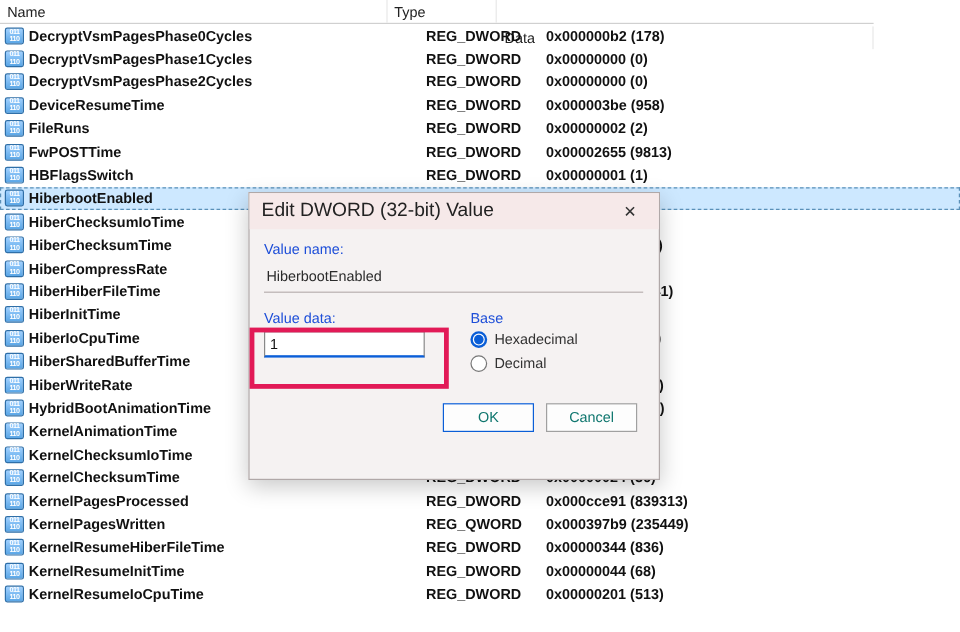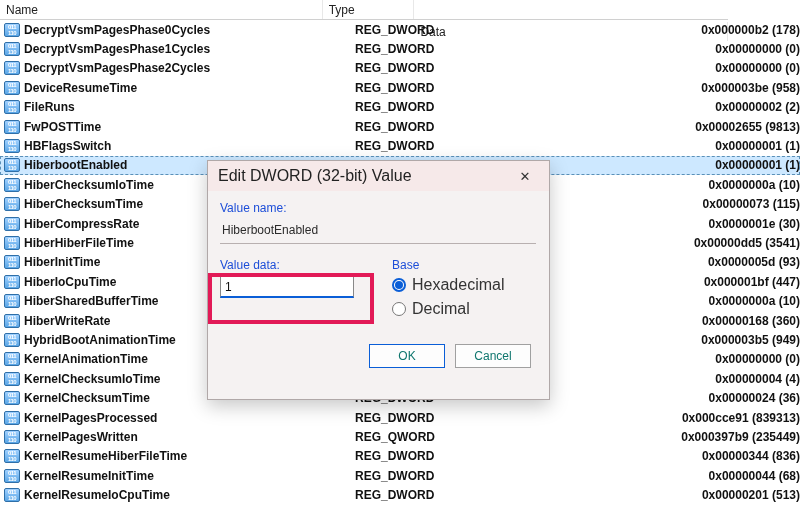--- a/index.html
+++ b/index.html
@@ -34,21 +34,21 @@
     font-weight: bold;
   }
   .row {
     display: flex; align-items: center;
     height: 19.4px;
     padding-left: 4px;
     white-space: nowrap;
   }
   .row .rname  { width: 351px; display: flex; align-items: center; gap: 4px; }
   .row .rtype  { width: 100px; }
-  .row .rdata  { width: 345px; text-align: right; }
+  .row .rdata  { width: 345px; }
   .row.selected {
     background: #cde8ff;
     outline: 1px dashed #5a90b8;
     outline-offset: -1px;
   }
 
   
   .reg-icon {
     width: 16px; height: 14px; flex: 0 0 16px;
     position: relative;
@@ -97,21 +97,21 @@
     background: transparent;
     padding: 4px 2px 6px 2px; width: 316px;
     font-size: 12px; color: #2b2b2b;
   }
   .value-data-box {
     border: 1px solid #888; border-bottom: 2px solid #0a5ed7;
     background: #fff;
     padding: 3px 4px; width: 134px; height: 22px;
     font-size: 12px; color: #111;
   }
-  .radio-row { display: flex; align-items: center; gap: 6px; margin-bottom: 6px; font-size: 16px; }
+  .radio-row { display: flex; align-items: center; gap: 6px; margin-bottom: 6px; font-size: 12px; }
   .radio {
     width: 14px; height: 14px; border-radius: 50%;
     border: 1px solid #777; display: inline-flex;
     align-items: center; justify-content: center; background: #fff;
   }
   .radio.checked { border: 2px solid #0a5ed7; }
   .radio.checked::after {
     content: ""; width: 8px; height: 8px; border-radius: 50%;
     background: #0a5ed7;
   }

